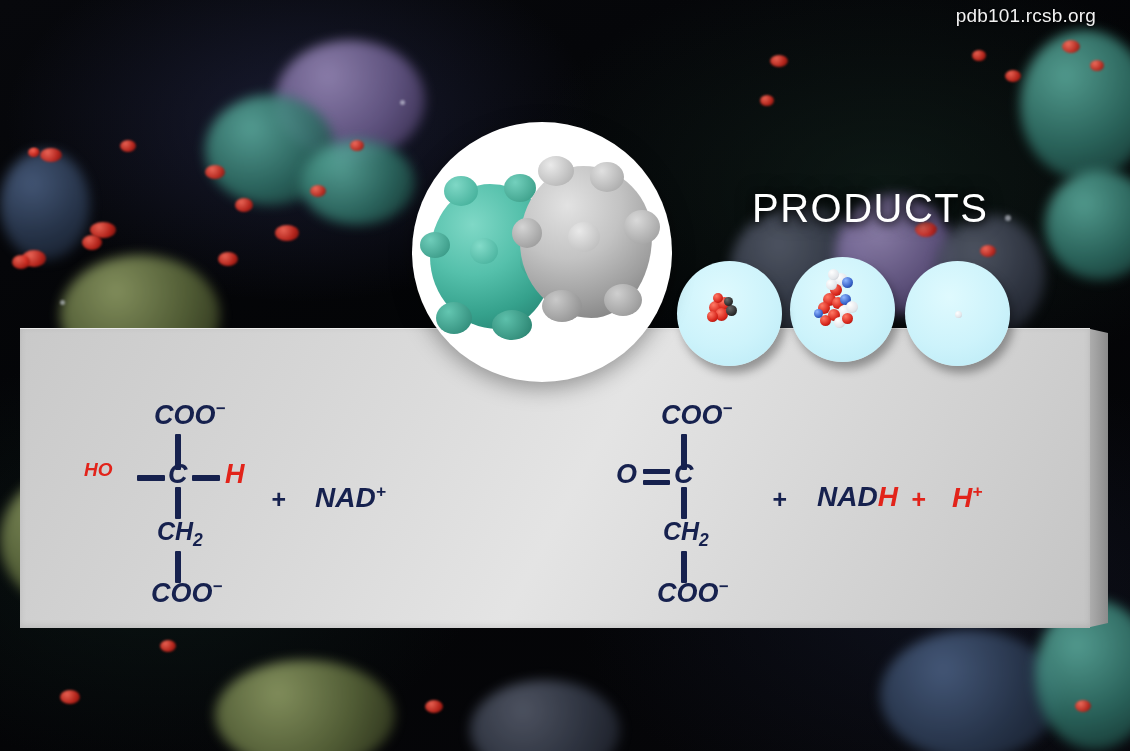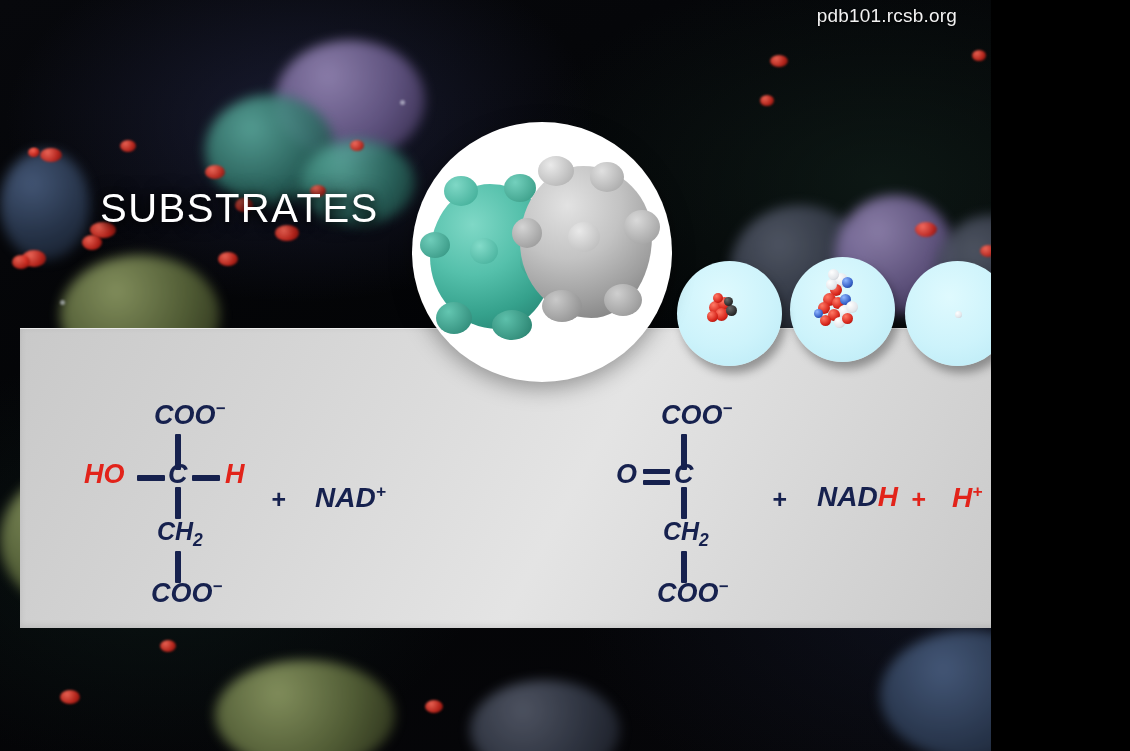--- a/index.html
+++ b/index.html
@@ -3,21 +3,21 @@
 <meta charset="utf-8">
 <title>Malate Dehydrogenase Reaction</title>
 <style>
   * { margin:0; padding:0; box-sizing:border-box; }
   html, body {
     width:1130px; height:751px;
     overflow:hidden;
     background:#000;
     font-family:"Liberation Sans", sans-serif;
   }
-  #stage { position:relative; width:991px; height:751px; background:#050507; overflow:hidden; }
+  #stage { position:relative; width:1130px; height:751px; background:#050507; overflow:hidden; }
 
   
   .bg { position:absolute; inset:0; overflow:hidden; }
   .bg-base {
     position:absolute; inset:0;
     background:
       radial-gradient(ellipse 420px 260px at 300px 120px, rgba(40,44,80,.55), rgba(0,0,0,0) 70%),
       radial-gradient(ellipse 500px 300px at 880px 180px, rgba(22,42,34,.5), rgba(0,0,0,0) 72%),
       radial-gradient(ellipse 460px 300px at 160px 560px, rgba(18,38,34,.45), rgba(0,0,0,0) 70%),
       radial-gradient(ellipse 520px 320px at 950px 600px, rgba(24,30,52,.45), rgba(0,0,0,0) 72%),
@@ -169,21 +169,21 @@
     <div class="mol" style="left:1075px;top:700px;width:16px;height:12px;"></div>
     <div class="mol" style="left:60px;top:690px;width:20px;height:14px;"></div>
     <div class="mol" style="left:160px;top:640px;width:16px;height:12px;"></div>
     <div class="dotw" style="left:400px;top:100px;width:5px;height:5px;"></div>
     <div class="dotw" style="left:1005px;top:215px;width:6px;height:6px;"></div>
     <div class="dotw" style="left:60px;top:300px;width:5px;height:5px;"></div>
   </div>
 
   <div class="watermark">pdb101.rcsb.org</div>
 
-  <div class="hdr" id="hdr-substrates">SUBSTRATES</div>
+  <div class="hdr" id="hdr-products">PRODUCTS</div>
 
   <div class="prod-circle" id="prod-h">
     <div class="pm white" style="left:50px;top:50px;width:7px;height:7px;"></div>
   </div>
 
   <div class="prod-circle" id="prod-nadh">
     <div class="pm white" style="left:44px;top:16px;width:14px;height:14px;"></div>
     <div class="pm blue" style="left:52px;top:20px;width:11px;height:11px;"></div>
     <div class="pm red" style="left:40px;top:27px;width:12px;height:12px;"></div>
     <div class="pm white" style="left:36px;top:22px;width:11px;height:11px;"></div>
@@ -239,21 +239,21 @@
       <div class="struct">
 
         <span class="chem" style="left:134px; top:70px; font-size:27px;">
           <span>COO</span><span class="sup">−</span>
         </span>
 
         <div class="bond-v" style="left:155px; top:105px; height:36px;"></div>
 
         <div class="bond-h" style="left:117px; top:146px; width:28px;"></div>
 
-        <span class="chem red" style="left:64px; top:130px; font-size:27px;">HO</span>
+        <span class="chem red" style="left:64px; top:130px; font-size:19px;">HO</span>
 
         <span class="chem" style="left:148px; top:130px; font-size:27px;">C</span>
 
         <div class="bond-h" style="left:172px; top:146px; width:28px;"></div>
 
         <span class="chem red" style="left:205px; top:130px; font-size:27px;">H</span>
 
         <div class="bond-v" style="left:155px; top:158px; height:32px;"></div>
 
         <span class="chem" style="left:137px; top:188px; font-size:25px;">

